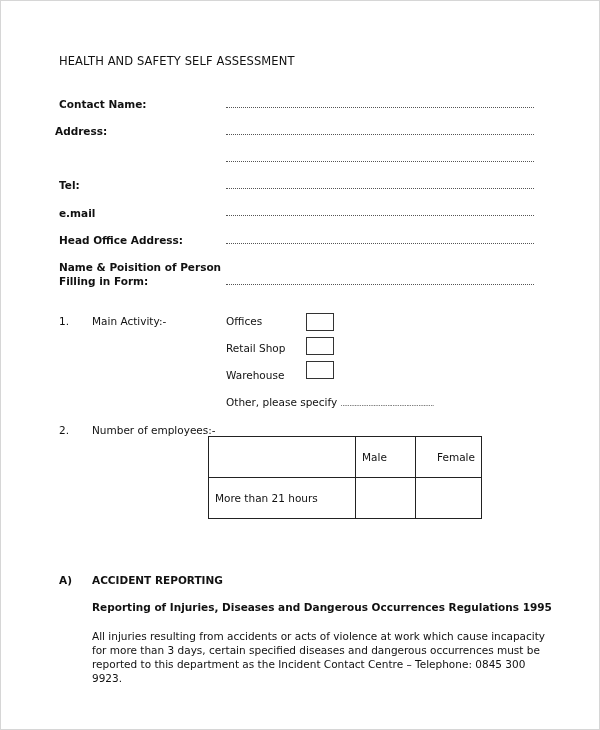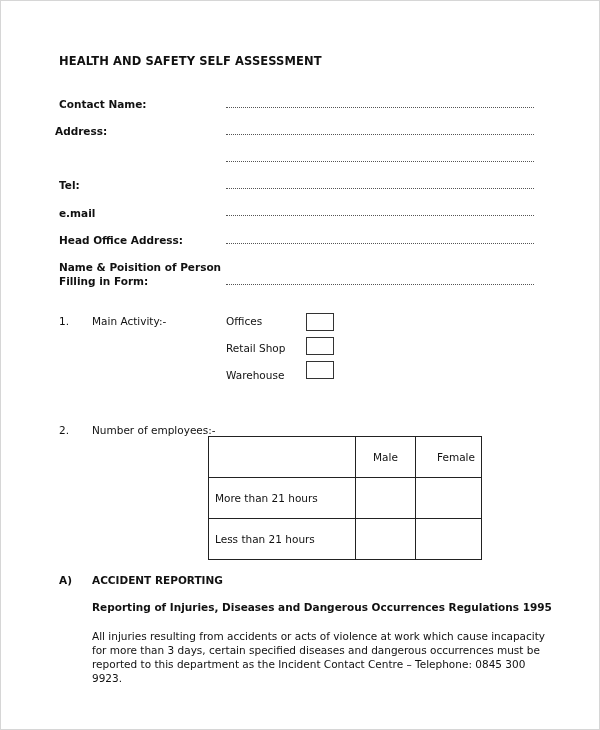--- a/index.html
+++ b/index.html
@@ -6,35 +6,35 @@
   body {
     width: 600px; height: 730px; background: #ffffff;
     font-family: "DejaVu Sans", sans-serif; color: #111;
     position: relative; overflow: hidden;
   }
   .page {
     position: absolute; left: 0; top: 0; width: 598px; height: 728px;
     border: 1px solid #d6d6d6; background: #fff;
   }
   .abs { position: absolute; white-space: nowrap; }
-  .title { left: 58px; top: 53px; font-size: 11.5px; font-weight: bold; letter-spacing: 0.1px; }
+  .title { left: 58px; top: 53px; font-size: 11.5px; font-weight: normal; letter-spacing: 0.1px; }
   .lbl { font-size: 10.5px; font-weight: bold; }
   .dots {
     position: absolute; left: 225px; width: 308px; height: 0;
     border-bottom: 1px dotted #555;
   }
   .reg { font-size: 10.5px; }
   .cbox { position: absolute; width: 26px; height: 16px; border: 1px solid #333; background: #fff; }
   table.emp {
     position: absolute; left: 207px; top: 435px; border-collapse: collapse;
     font-size: 10.5px;
   }
   table.emp td { border: 1px solid #222; padding: 0 6px; height: 40px; }
   table.emp td.c1 { width: 134px; }
-  table.emp td.c2 { width: 47px; text-align: center; }
+  table.emp td.c2 { width: 47px; text-align: left; }
   table.emp td.c3 { width: 53px; text-align: right; }
   .para { left: 91px; top: 628px; font-size: 10.5px; line-height: 14px; white-space: normal; width: 460px; }
 </style>
 </head>
 <body>
 
 <div class="page">
 
   <div class="abs title">HEALTH AND SAFETY SELF ASSESSMENT</div>
 
@@ -63,41 +63,40 @@
 
   <div class="abs reg" style="left:225px;top:314px;">Offices</div>
   <div class="cbox" style="left:305px;top:312px;"></div>
 
   <div class="abs reg" style="left:225px;top:341px;">Retail Shop</div>
   <div class="cbox" style="left:305px;top:336px;"></div>
 
   <div class="abs reg" style="left:225px;top:368px;">Warehouse</div>
   <div class="cbox" style="left:305px;top:360px;"></div>
 
+  <div class="abs reg" style="left:225px;top:395px;">
+    <span>Other, please specify</span>
+    <span style="font-size:7px;letter-spacing:-0.5px;">......................................................</span>
+  </div>
 
   <div class="abs reg" style="left:58px;top:423px;">2.</div>
   <div class="abs reg" style="left:91px;top:423px;">Number of employees:-</div>
 
   <table class="emp">
     <tbody>
         <tr>
       <td class="c1"></td>
       <td class="c2">Male</td>
       <td class="c3">Female</td>
     </tr>
     <tr>
       <td class="c1">More than 21 hours</td>
       <td class="c2"></td>
       <td class="c3"></td>
     </tr>
-    <tr>
-      <td class="c1">Less than 21 hours</td>
-      <td class="c2"></td>
-      <td class="c3"></td>
-    </tr>
   </tbody>
     </table>
 
   <div class="abs lbl" style="left:58px;top:573px;">A)</div>
   <div class="abs lbl" style="left:91px;top:573px;">ACCIDENT REPORTING</div>
   <div class="abs lbl" style="left:91px;top:600px;">Reporting of Injuries, Diseases and Dangerous Occurrences Regulations 1995</div>
   <div class="abs para">All injuries resulting from accidents or acts of violence at work which cause incapacity for more than 3 days, certain specified diseases and dangerous occurrences must be reported to this department as the Incident Contact Centre – Telephone: 0845 300 9923.</div>
 
 </div>
 

